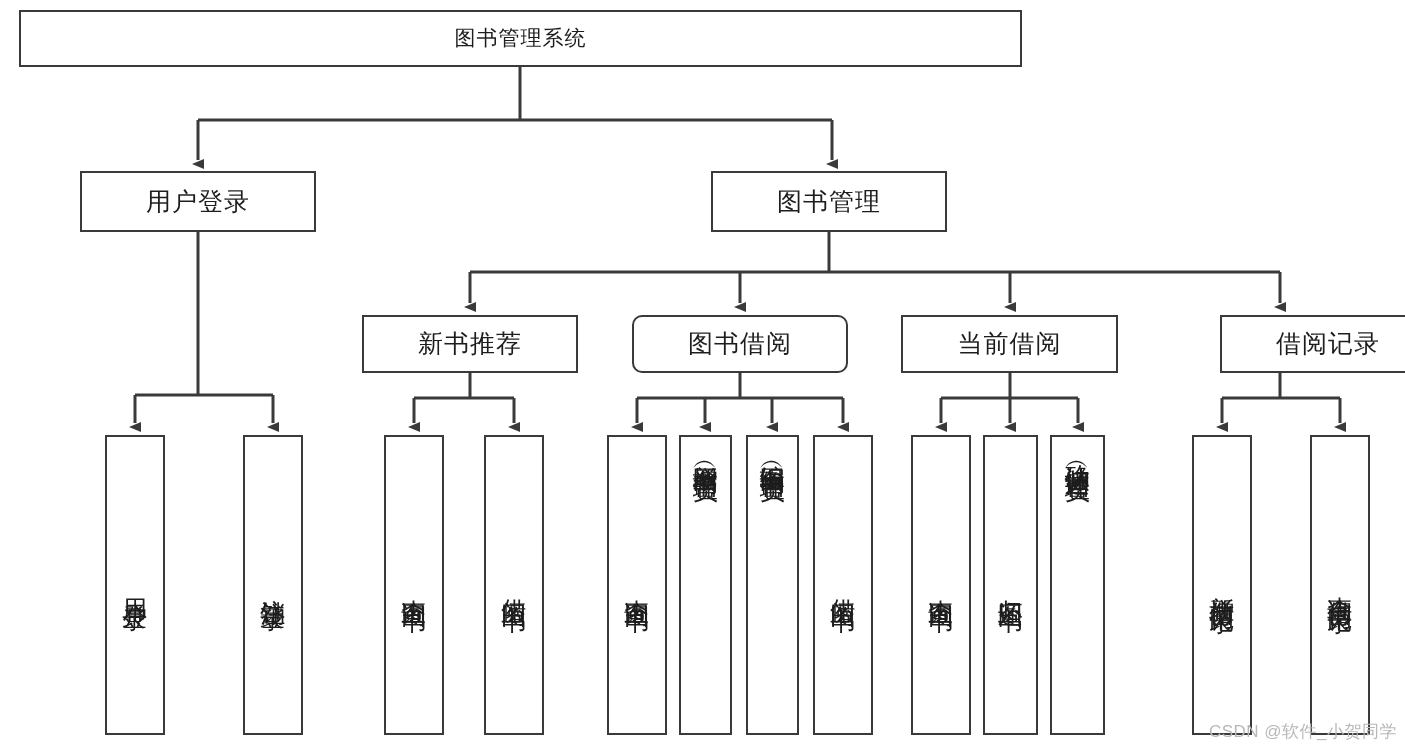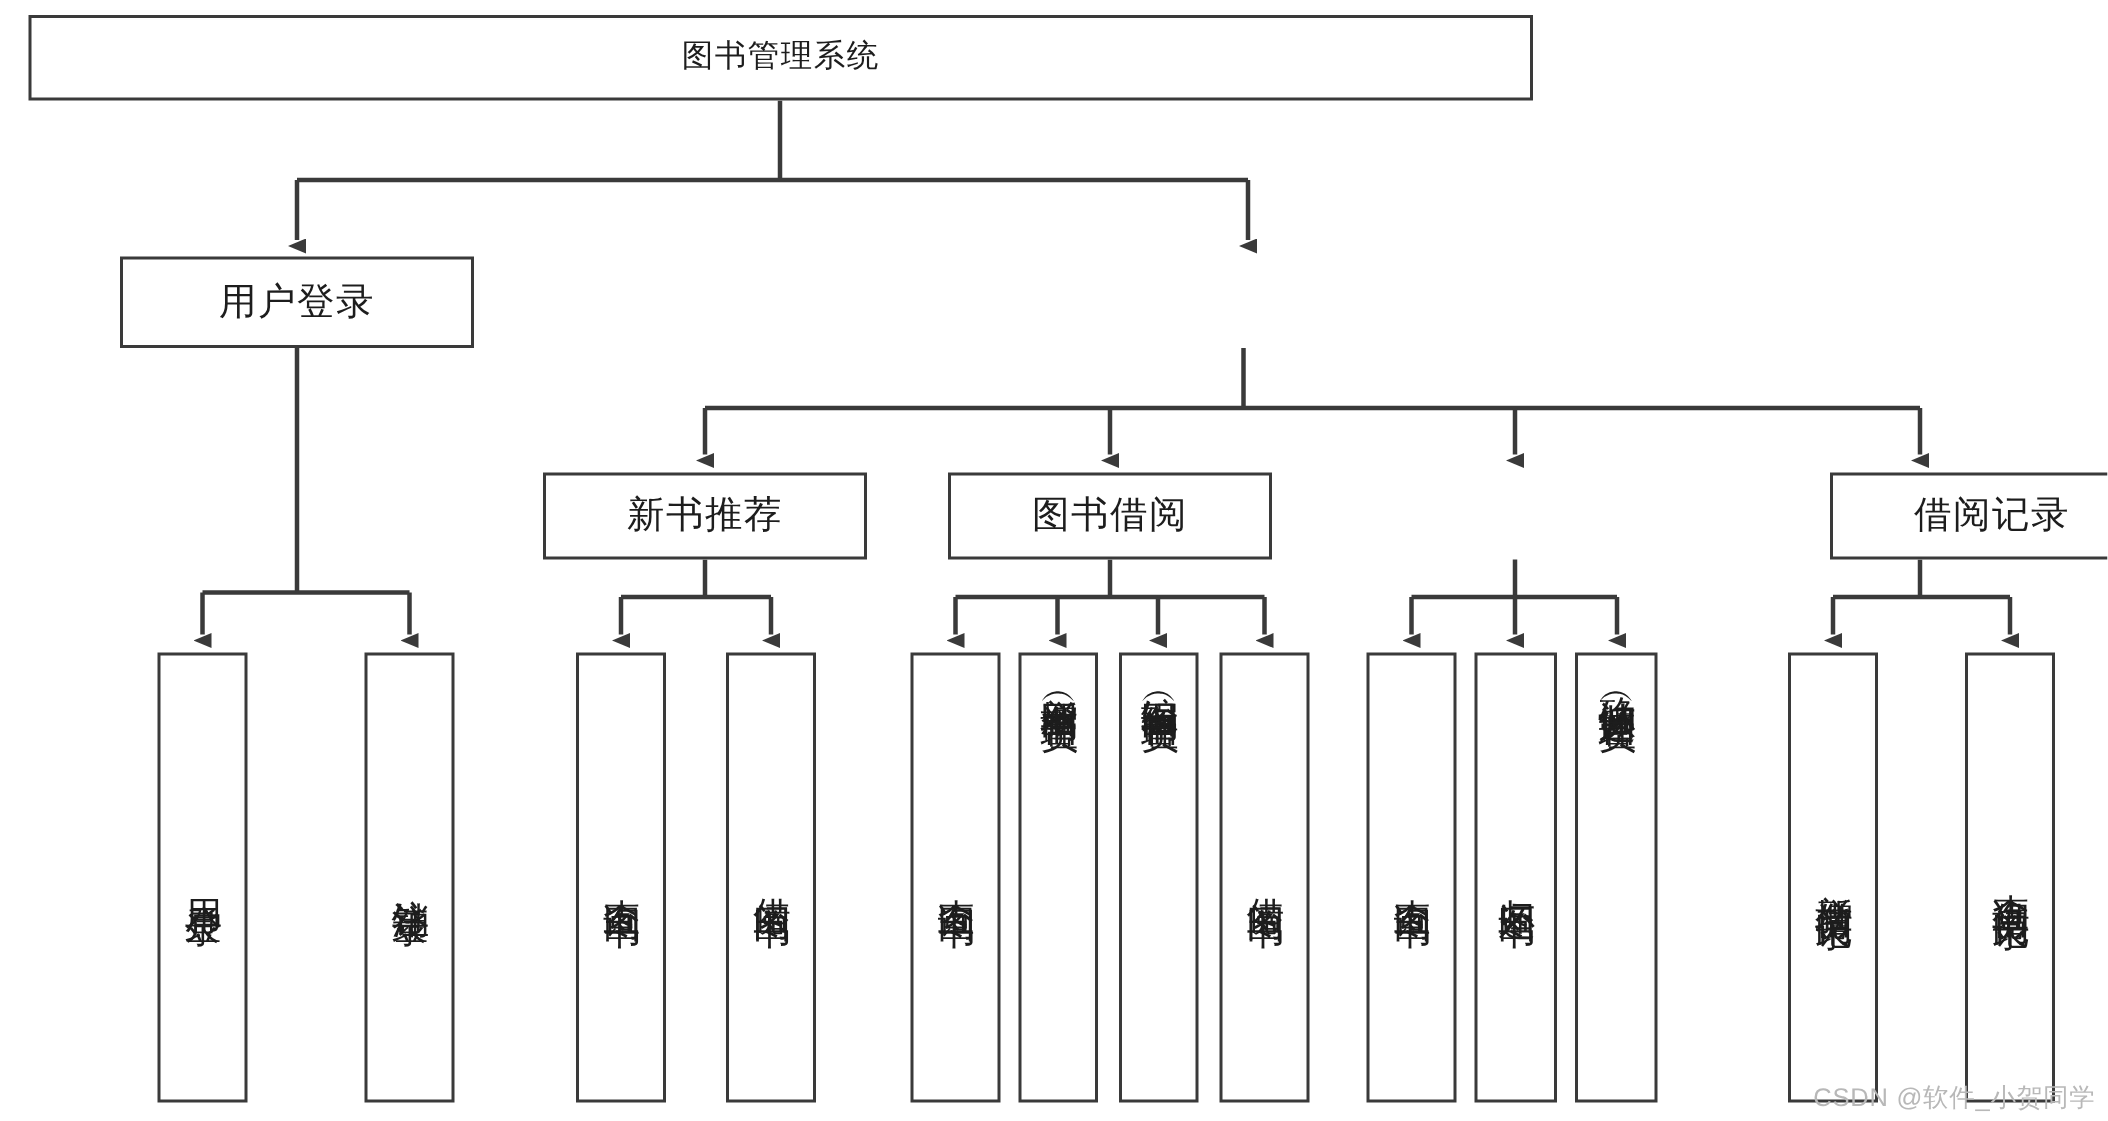--- a/index.html
+++ b/index.html
@@ -137,26 +137,32 @@
     </g>
   </svg>
 
   <div class="node h root" style="left:19px; top:10px; width:1003px; height:57px;">
     <span class="node-label">图书管理系统</span>
   </div>
 
   <div class="node h" style="left:80px; top:171px; width:236px; height:61px;">
     <span class="node-label">用户登录</span>
   </div>
+  <div class="node h" style="left:711px; top:171px; width:236px; height:61px;">
+    <span class="node-label">图书管理</span>
+  </div>
 
   <div class="node h" style="left:362px; top:315px; width:216px; height:58px;">
     <span class="node-label">新书推荐</span>
   </div>
-  <div class="node h" style="left:632px; top:315px; width:216px; height:58px;">
+  <div class="node h" style="left:632px; top:315px; width:216px; height:58px;border-radius:10px;">
     <span class="node-label">图书借阅</span>
+  </div>
+  <div class="node h" style="left:901px; top:315px; width:217px; height:58px;">
+    <span class="node-label">当前借阅</span>
   </div>
   <div class="node h" style="left:1220px; top:315px; width:216px; height:58px;">
     <span class="node-label">借阅记录</span>
   </div>
 
   <div class="node v center" style="left:105px; top:435px; width:60px; height:300px;">
     <span class="node-label">用户登录</span>
   </div>
   <div class="node v center" style="left:243px; top:435px; width:60px; height:300px;">
     <span class="node-label">注销登录</span>

